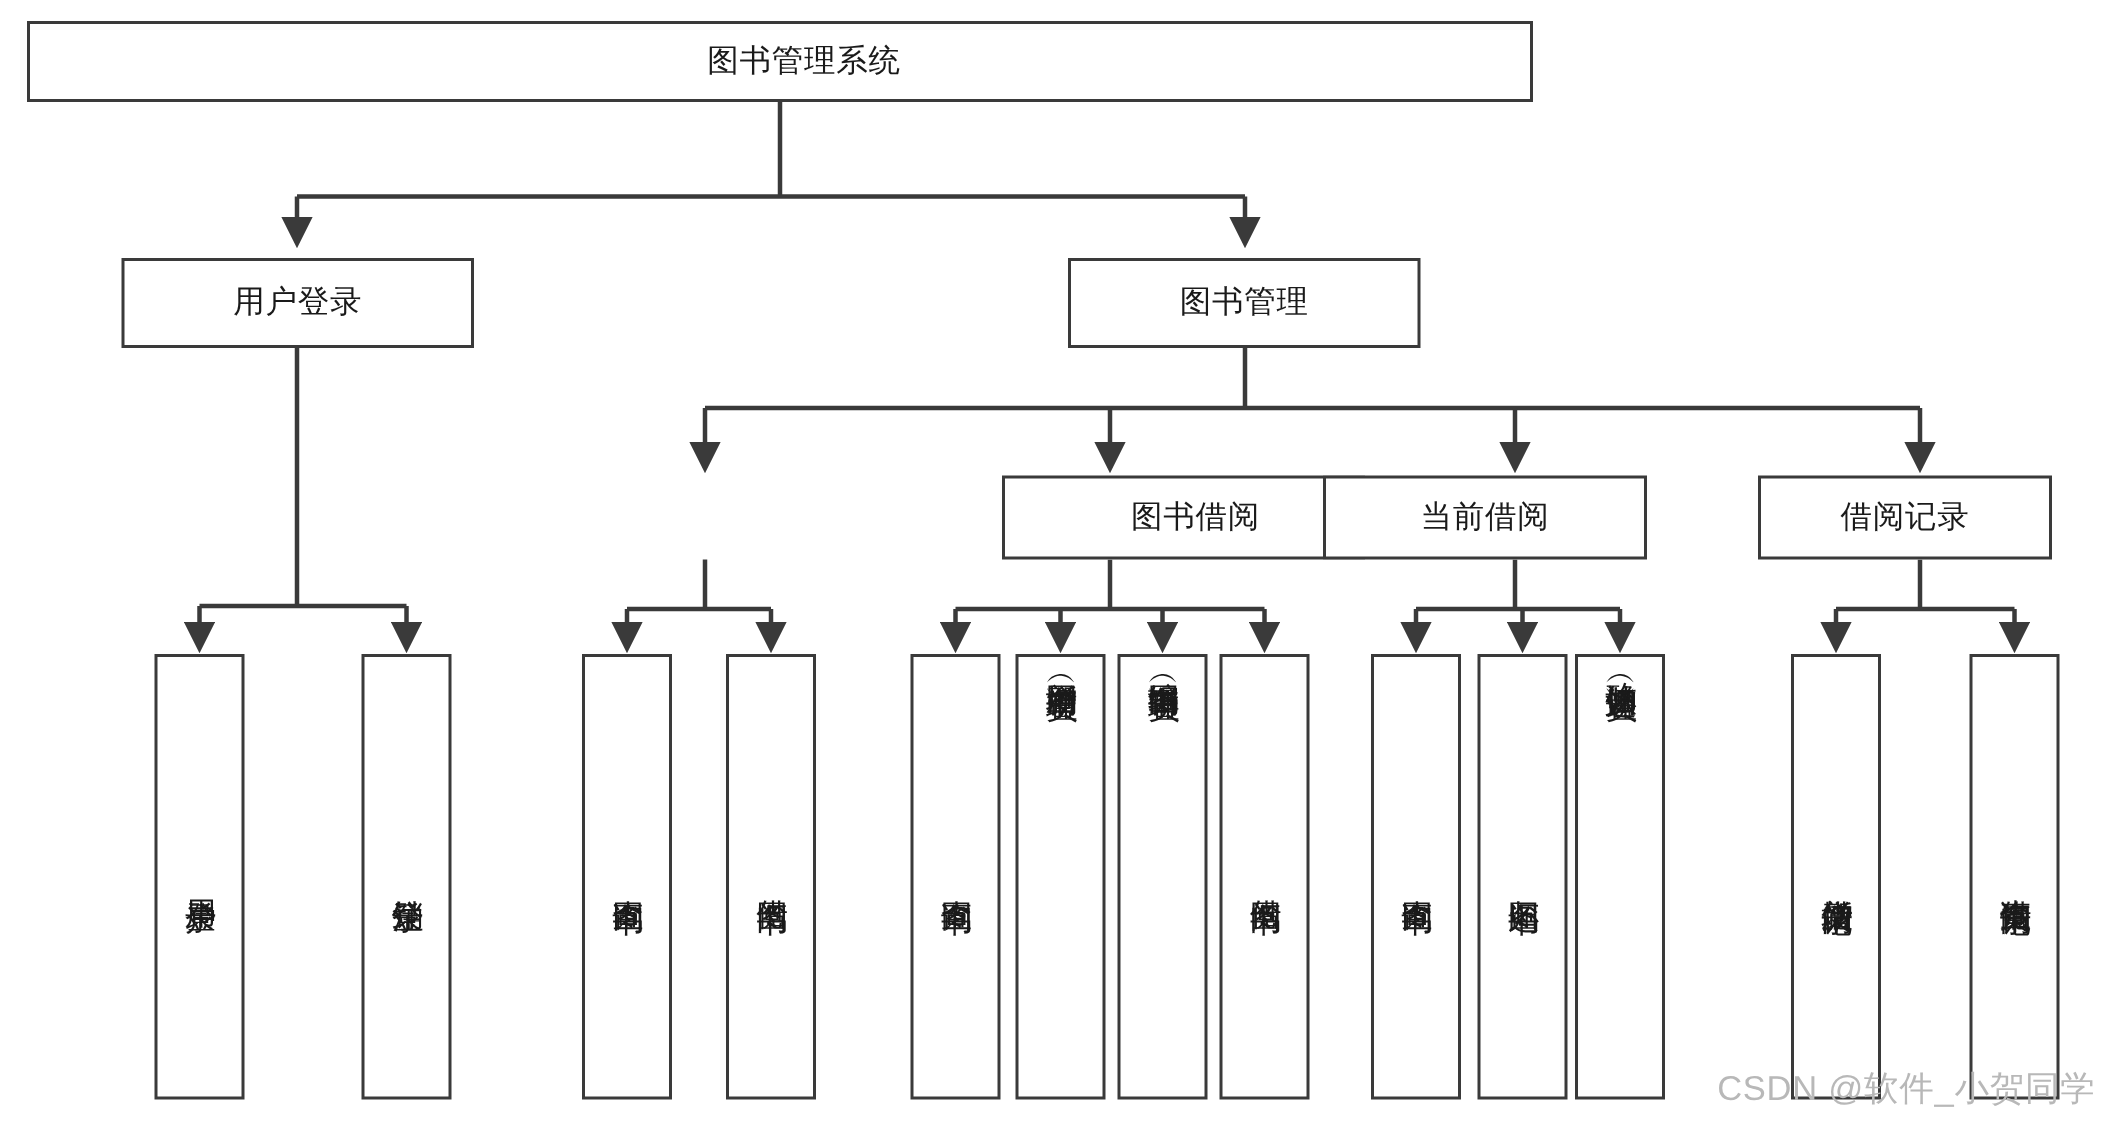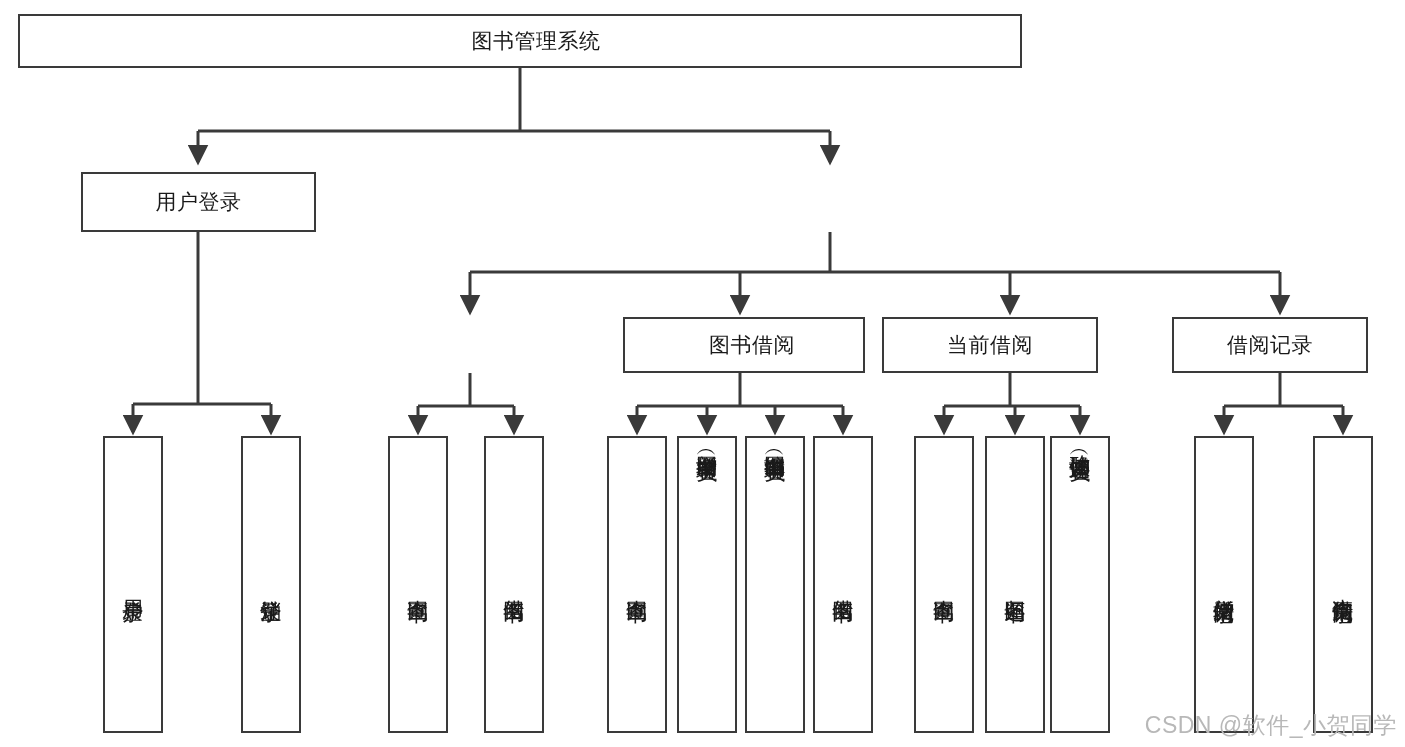--- a/index.html
+++ b/index.html
@@ -125,22 +125,25 @@
     </g>
   </svg>
 
   <div class="node horiz" style="left:18px; top:14px; width:1004px; height:54px;padding-left:32px;">
     <span class="label">图书管理系统</span>
   </div>
 
   <div class="node horiz" style="left:81px; top:172px; width:235px; height:60px;">
     <span class="label">用户登录</span>
   </div>
+  <div class="node horiz" style="left:712px; top:172px; width:235px; height:60px;">
+    <span class="label">图书管理</span>
+  </div>
 
-  <div class="node horiz" style="left:623px; top:317px; width:242px; height:56px;padding-left:16px;">
+  <div class="node horiz" style="left:668px; top:317px; width:242px; height:56px;padding-left:16px;">
     <span class="label">图书借阅</span>
   </div>
   <div class="node horiz" style="left:882px; top:317px; width:216px; height:56px;">
     <span class="label">当前借阅</span>
   </div>
   <div class="node horiz" style="left:1172px; top:317px; width:196px; height:56px;">
     <span class="label">借阅记录</span>
   </div>
 
   <div class="node vert center-v" style="left:103px; top:436px; width:60px; height:297px;">

